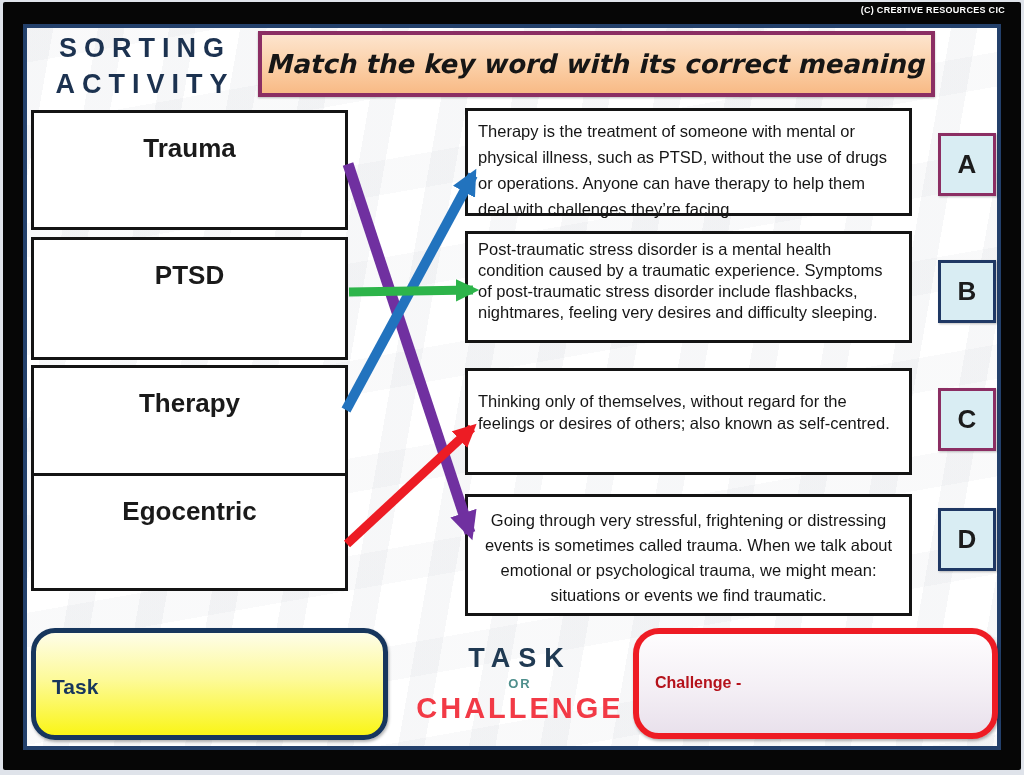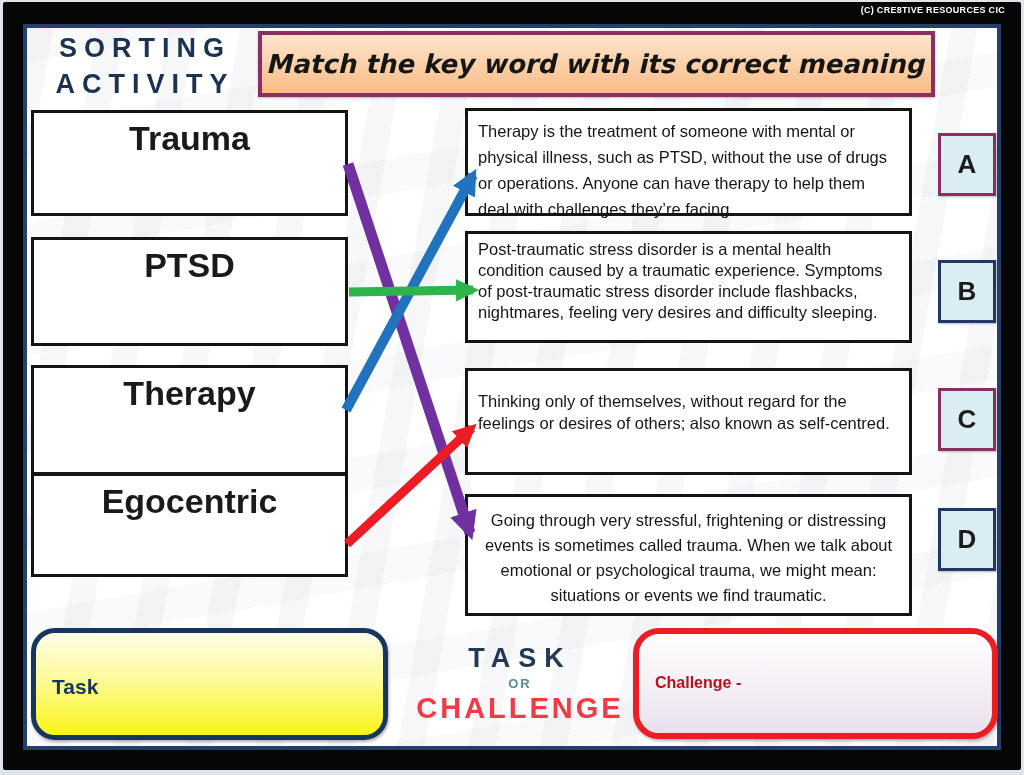--- a/index.html
+++ b/index.html
@@ -40,22 +40,22 @@
   .banner-text{
     font-family:"DejaVu Sans",sans-serif;
     font-style:italic;font-weight:bold;font-size:26px;color:#161616;
     transform:skewX(-2deg);
   }
 
   
   .keyword-box{
     position:absolute;left:31px;width:311px;
     background:#ffffff;border:3px solid #141414;
-    text-align:center;padding-top:6px;
-    font-size:34px;font-weight:600;color:#1a1a1a;
+    text-align:center;padding-top:20px;
+    font-size:26px;font-weight:600;color:#1a1a1a;
   }
   .kw-0{top:110px;height:94px;}
   .kw-1{top:237px;height:97px;}
   .kw-2{top:365px;height:98px;}
   .kw-3{top:473px;height:92px;}
 
   
   .def-box{
     position:absolute;left:465px;width:447px;
     background:#ffffff;border:3px solid #141414;

